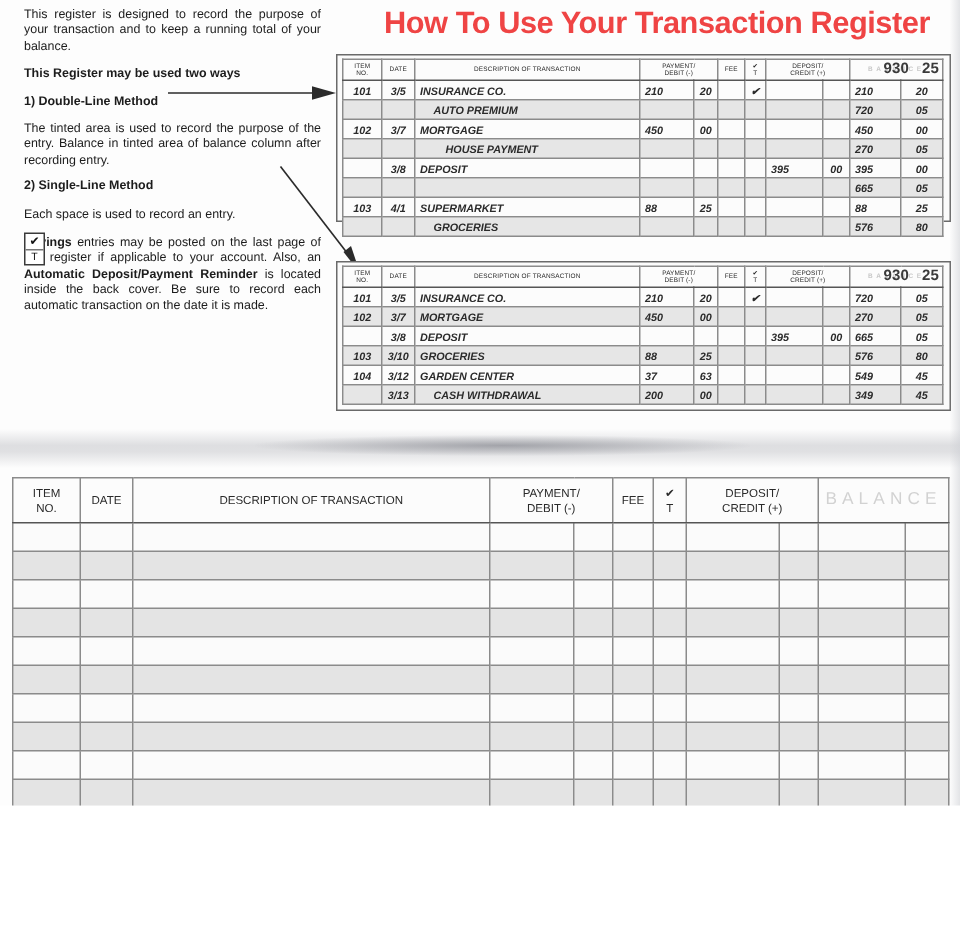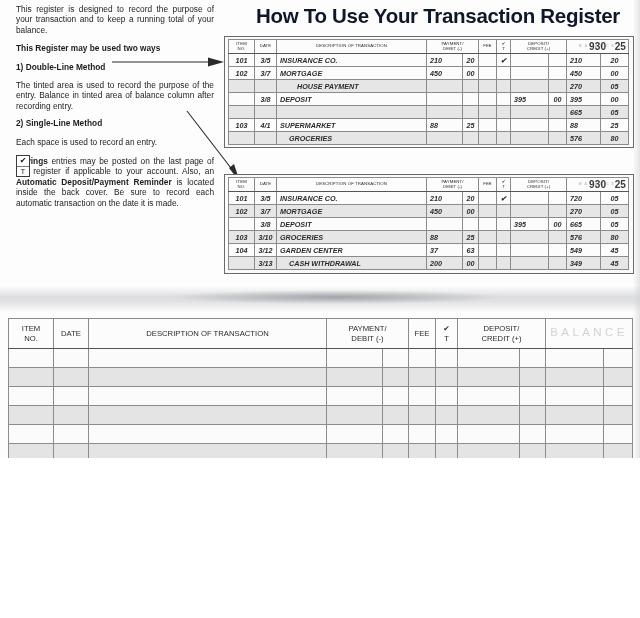--- a/index.html
+++ b/index.html
@@ -4,21 +4,21 @@
 <style>
   html, body {
     margin: 0; padding: 0;
     width: 640px; height: 618px;
     background: #ffffff;
     font-family: "Liberation Sans", sans-serif;
     overflow: hidden;
   }
   #page {
     position: relative;
-    width: 640px; height: 458px;
+    width: 640px; height: 537px;
     background: #fdfdfd;
     overflow: hidden;
   }
 
   
   #instructions {
     position: absolute;
     left: 16px; top: 4px;
     width: 198px;
     font-size: 8.3px;
@@ -69,21 +69,21 @@
 
   
   #title {
     position: absolute;
     left: 243px; top: 4px;
     width: 390px;
     text-align: center;
     font-size: 20.5px;
     font-weight: bold;
     letter-spacing: -0.3px;
-    color: #0f172a;
+    color: #ef4444;
   }
 
   
   .register {
     position: absolute;
     border-collapse: collapse;
     table-layout: fixed;
     background: #fcfcfc;
   }
   .register td, .register th {
@@ -273,20 +273,33 @@
           <td class="ent ctr white">3/5</td>
           <td class="ent white">INSURANCE CO.</td>
           <td class="ent num white">210</td>
           <td class="ent ctr white">20</td>
           <td class="ent ctr white"></td>
           <td class="ent ctr white">✔</td>
           <td class="ent num white"></td>
           <td class="ent ctr white"></td>
           <td class="ent num white">210</td>
           <td class="ent ctr white">20</td>
+        </tr>
+        <tr>
+          <td class="ent ctr tint"></td>
+          <td class="ent ctr tint"></td>
+          <td class="ent tint" style="padding-left: 12px;">AUTO PREMIUM</td>
+          <td class="ent num tint"></td>
+          <td class="ent ctr tint"></td>
+          <td class="ent ctr tint"></td>
+          <td class="ent ctr tint"></td>
+          <td class="ent num tint"></td>
+          <td class="ent ctr tint"></td>
+          <td class="ent num tint">720</td>
+          <td class="ent ctr tint">05</td>
         </tr>
         <tr>
           <td class="ent ctr white">102</td>
           <td class="ent ctr white">3/7</td>
           <td class="ent white">MORTGAGE</td>
           <td class="ent num white">450</td>
           <td class="ent ctr white">00</td>
           <td class="ent ctr white"></td>
           <td class="ent ctr white"></td>
           <td class="ent num white"></td>

